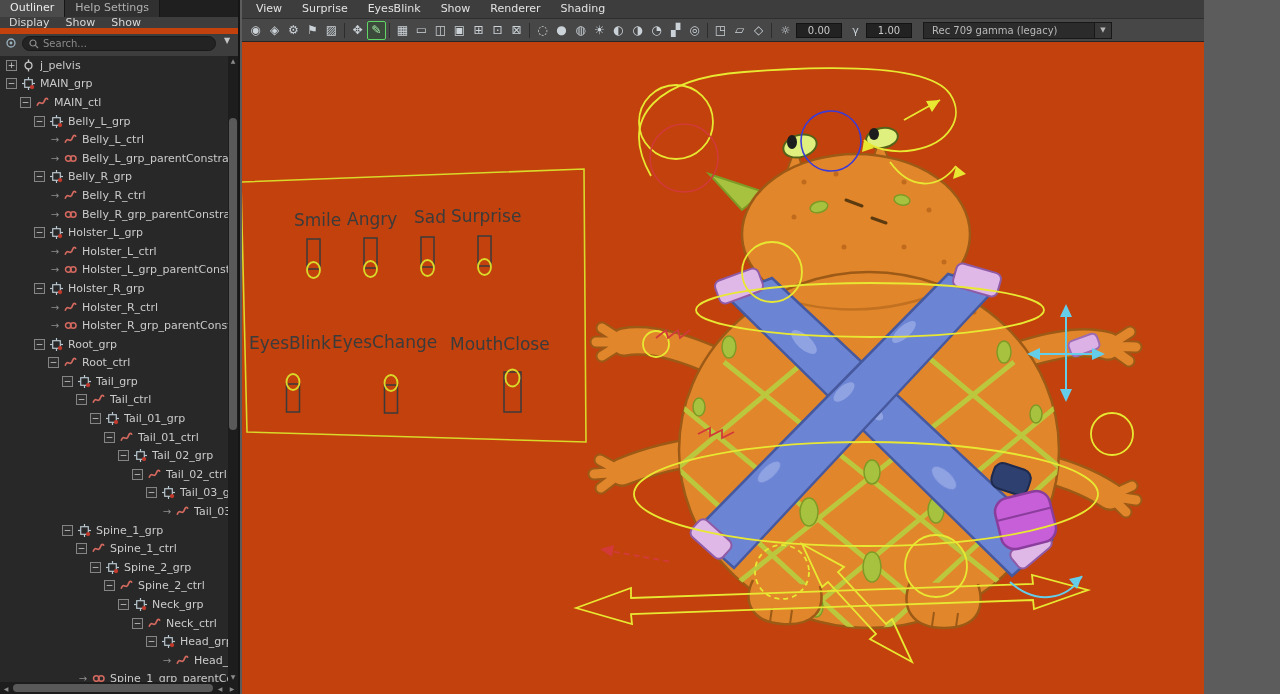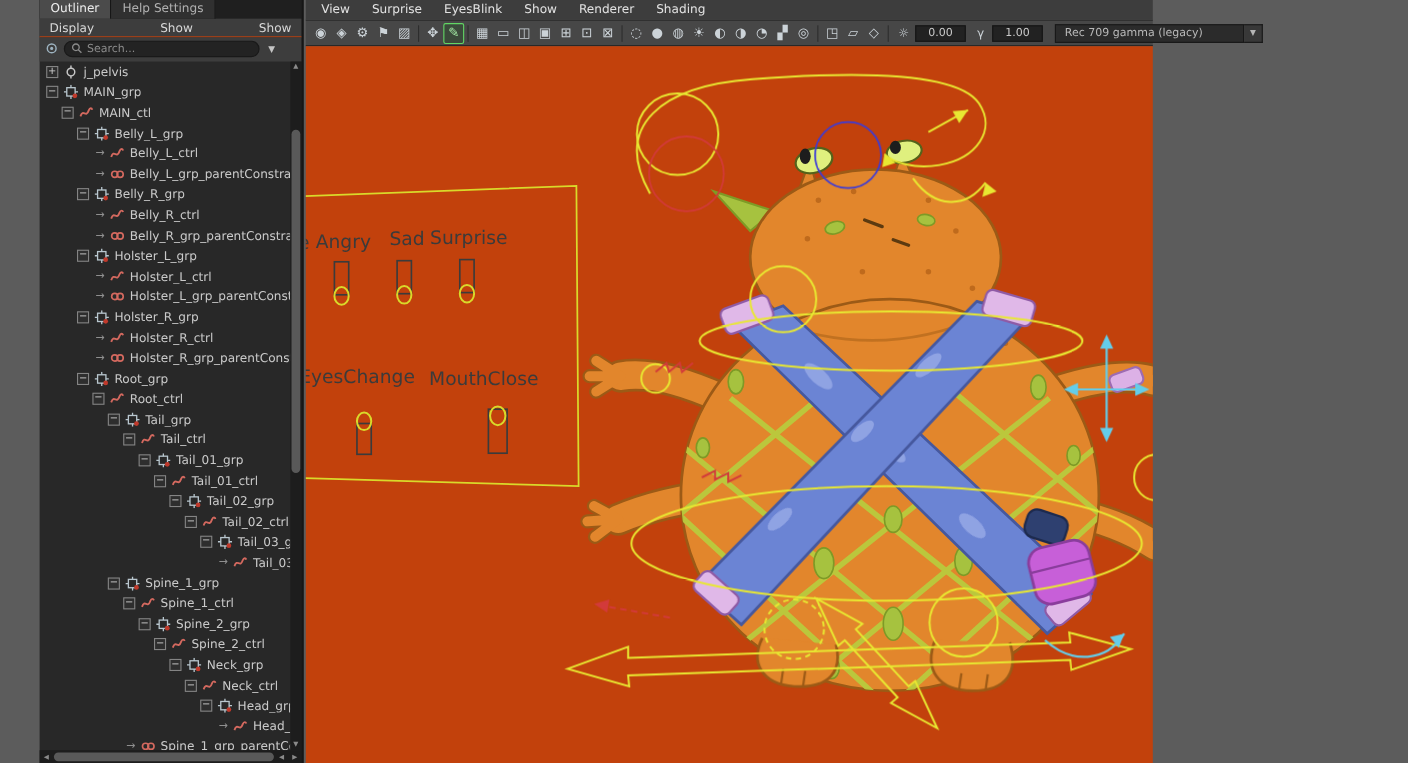--- a/index.html
+++ b/index.html
@@ -1,30 +1,30 @@
 <!DOCTYPE html>
 <html><head>
 <meta charset="utf-8">
 <style>
   * { box-sizing: border-box; margin: 0; padding: 0; }
   html,body { width:1280px; height:694px; overflow:hidden; background:#5c5c5c;
               font-family:"DejaVu Sans", sans-serif; }
-  #app { position:relative; width:1012px; height:694px;margin-left:36px; }
+  #app { position:relative; width:1204px; height:694px; }
 
   
   #outliner { position:absolute; left:0; top:0; width:240px; height:694px;
               background:#282828; border-right:2px solid #161616; }
   .tabs { height:17px; background:#1f1f1f; display:flex; }
   .tab { padding:1px 10px 2px; font-size:11px; color:#b0b0b0; background:#303030;
          border-right:1px solid #161616; white-space:nowrap; }
   .tab.active { background:#4b4b4b; color:#ececec; }
   .menubar { height:17px; background:#3d3d3d; display:flex; gap:16px; align-items:center;
-             padding:0 9px; font-size:11px; color:#d8d8d8; border-bottom:1px solid #c2410c;justify-content:space-between; }
-  .searchrow { height:22px; background:#3d3d3d; display:flex; align-items:center;
-               padding:2px 20px 4px 4px; gap:4px; }
+             padding:0 9px; font-size:11px; color:#d8d8d8; border-bottom:6px solid #c2410c; }
+  .searchrow { height:22px; background:#3d3d3d; display:flex; 
+               padding:2px 4px 4px 4px; gap:4px; }
   .srch-filter { width:14px; height:14px; flex:none; display:flex; align-items:center; justify-content:center; }
   .search-box { flex:1; height:15px; background:#232323; border:1px solid #191919;
                 border-radius:8px; display:flex; align-items:center; padding:0 6px; gap:4px; }
   .search-box svg { flex:none; }
   .search-box input { flex:1; min-width:0; background:transparent; border:none; outline:none;
                       color:#c0c0c0; font-size:10px; font-family:inherit; }
   .search-box input::placeholder { color:#8b8b8b; }
   .srch-caret { width:14px; flex:none; color:#c5c5c5; font-size:8px; text-align:center; }
 
   .tree { position:absolute; top:56px; bottom:12px; left:0; right:10px; overflow:hidden; }

